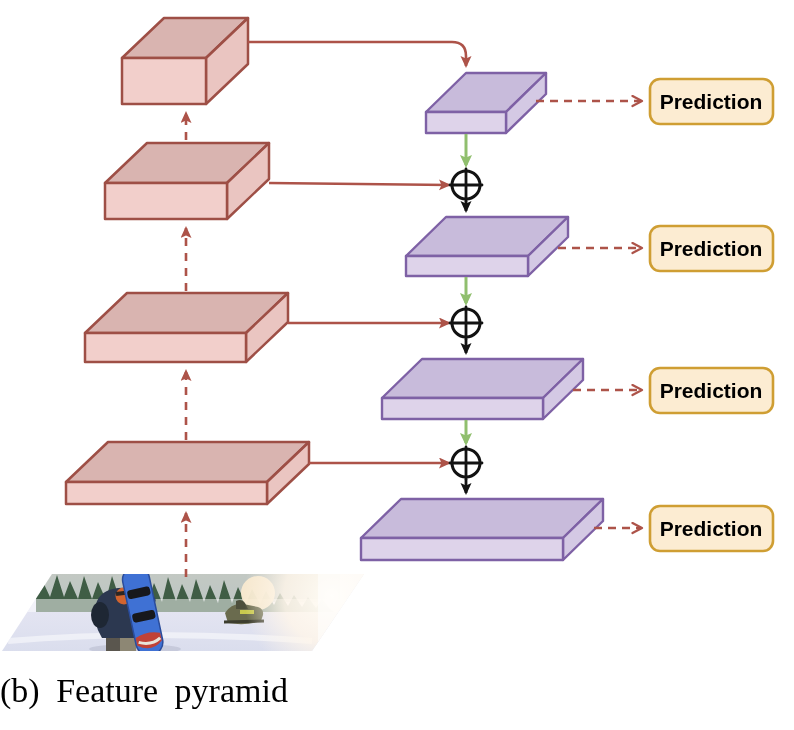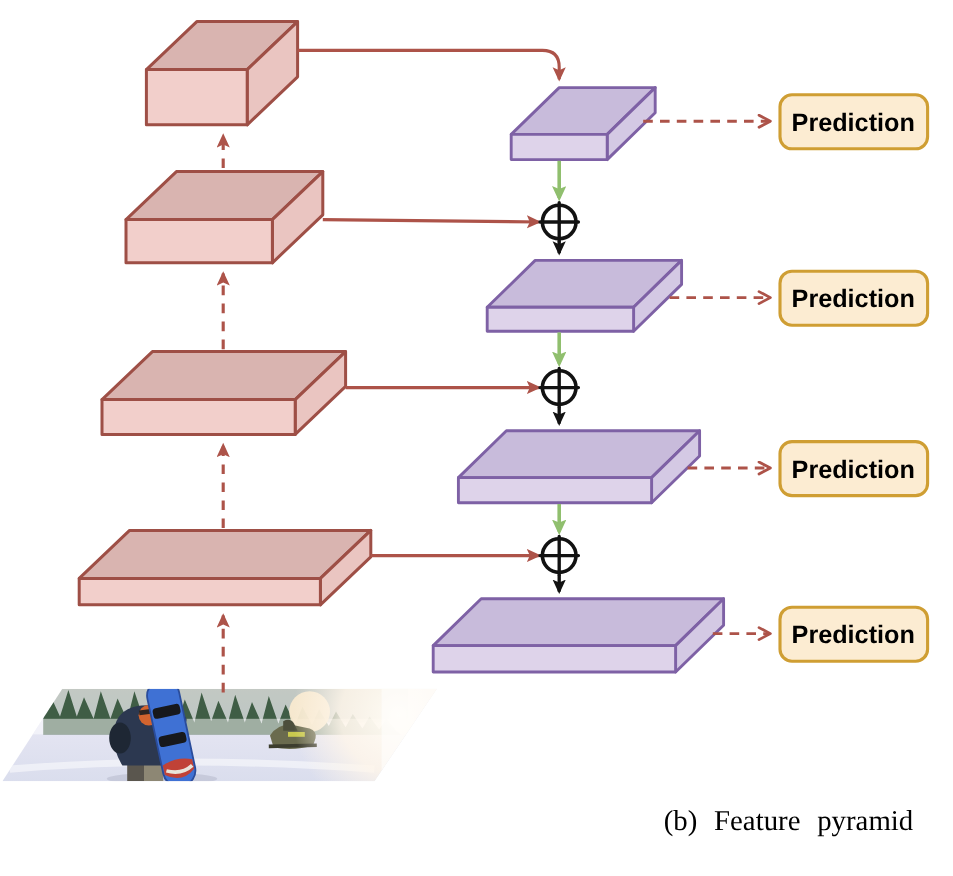--- a/index.html
+++ b/index.html
@@ -23,22 +23,22 @@
   .mk-green {fill:var(--arrow-green);}
   .mk-black {fill:var(--arrow-black);}
   .mk-chev  {fill:none;stroke:var(--arrow-red);stroke-width:2.3;stroke-linecap:round;stroke-linejoin:round;}
   
   .add-circle{fill:#fff;stroke:var(--arrow-black);stroke-width:3;}
   .add-cross {stroke:var(--arrow-black);stroke-width:2.8;stroke-linecap:round;}
   
   .pred-box  {fill:var(--pred-fill);stroke:var(--pred-stroke);stroke-width:2.6;}
   .pred-label{font:700 21px "Liberation Sans",sans-serif;fill:var(--pred-text);}
   
-  #caption{position:absolute;left:0;right:17px;top:672px;text-align:right;
-           font-family:"Liberation Serif",serif;font-size:24px;color:var(--caption-color,#000);
+  #caption{position:absolute;left:0;right:17px;top:672px;text-align:left;
+           font-family:"Liberation Serif",serif;font-size:34px;color:var(--caption-color,#000);
            word-spacing:8px;}
 </style>
 </head>
 <body>
 
 <div id="stage">
   <svg width="794" height="730" viewBox="0 0 794 730">
     <defs>
       <marker id="mTriRed" markerUnits="userSpaceOnUse" markerWidth="13" markerHeight="12" refX="10" refY="5.5" orient="auto">
         <path class="mk-red" d="M0,0 L12,5.5 L0,11 L2.5,5.5 Z"></path>

